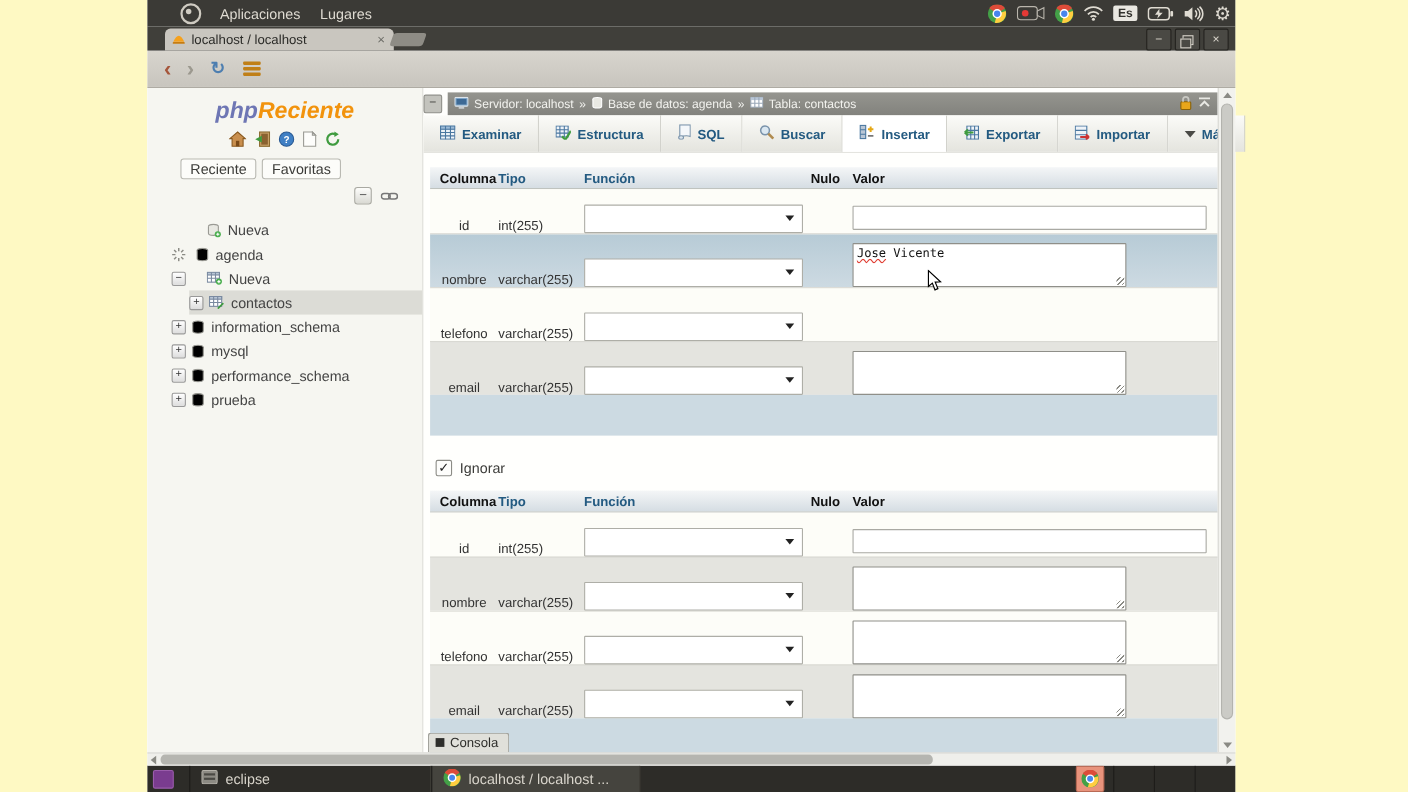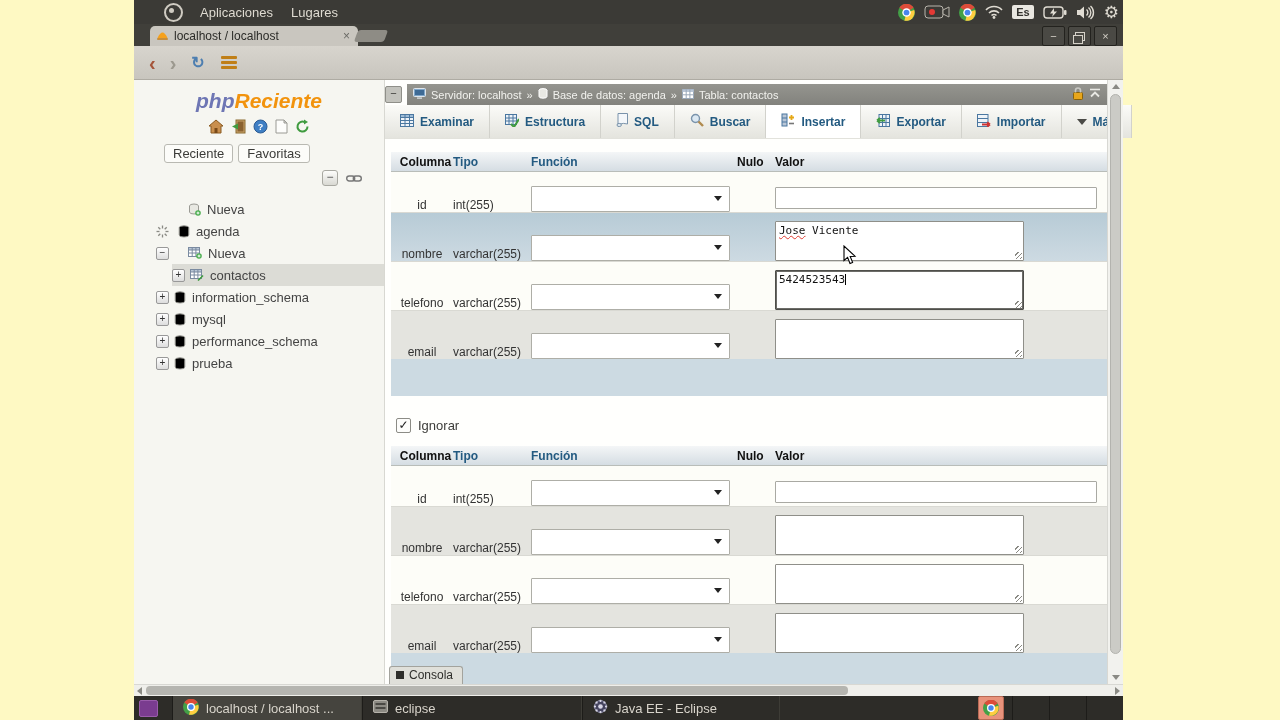--- a/index.html
+++ b/index.html
@@ -524,23 +524,20 @@
           </div>
           <div class="frow row-a" style="height:43px">
             <span class="c-col">telefono</span>
             <span class="c-tipo">varchar(255)</span>
             <span class="c-func">
                   <span class="selbox" style="display:block">
                     <span class="tri"></span>
                   </span>
                 </span>
             <span class="c-nulo"></span>
-            <span class="c-val">
-                  <span class="tarea focus" style="display:block"><span>5424523543</span><span class="caret"></span></span>
-                </span>
           </div>
           <div class="frow row-b" style="height:43px">
             <span class="c-col">email</span>
             <span class="c-tipo">varchar(255)</span>
             <span class="c-func">
                   <span class="selbox" style="display:block">
                     <span class="tri"></span>
                   </span>
                 </span>
             <span class="c-nulo"></span>
@@ -632,54 +629,37 @@
   </div>
 
   <div class="hscroll">
     <span class="arr left"></span>
     <span class="hthumb"></span>
     <span class="arr right"></span>
   </div>
 
   <div class="taskbar">
     <span class="wsicon"></span>
+    <div class="titem t-ecl">
+      <span><svg width="15" height="13" viewBox="0 0 15 13">
+              <rect x="0.5" y="0.5" width="14" height="12" rx="1.5" fill="#8c8a83" stroke="#b5b2aa"></rect>
+              <rect x="2.5" y="3" width="10" height="2" fill="#4a4944"></rect>
+              <rect x="2.5" y="7" width="10" height="2" fill="#4a4944"></rect>
+            </svg></span>
+      <span class="tlabel">eclipse</span>
+    </div>
     <div class="titem t-loc lit">
       <span><svg width="16" height="16" viewBox="0 0 16 16">
               <circle cx="8" cy="8" r="8" fill="#43a047"></circle>
               <path d="M8 8 L1.3 3.4 A8 8 0 0 1 14.7 3.4 Z" fill="#dd4b39"></path>
               <path d="M8 8 L15.3 5.7 A8 8 0 0 1 6 15.7 Z" fill="#ffcd40"></path>
               <circle cx="8" cy="8" r="4" fill="#fff"></circle>
               <circle cx="8" cy="8" r="2.7" fill="#4885ed"></circle>
             </svg></span>
       <span class="tlabel">localhost / localhost ...</span>
-    </div>
-    <div class="titem t-ecl">
-      <span><svg width="15" height="13" viewBox="0 0 15 13">
-              <rect x="0.5" y="0.5" width="14" height="12" rx="1.5" fill="#8c8a83" stroke="#b5b2aa"></rect>
-              <rect x="2.5" y="3" width="10" height="2" fill="#4a4944"></rect>
-              <rect x="2.5" y="7" width="10" height="2" fill="#4a4944"></rect>
-            </svg></span>
-      <span class="tlabel">eclipse</span>
-    </div>
-    <div class="titem t-jav">
-      <span><svg width="15" height="15" viewBox="0 0 15 15">
-              <circle cx="7.5" cy="7.5" r="6" fill="#44435e" stroke="#9b9ab5"></circle>
-              <circle cx="7.5" cy="7.5" r="2.3" fill="#d8d7e6"></circle>
-              <g stroke="#d8d7e6" stroke-width="1.6">
-                <path d="M7.5 0.8 L7.5 3"></path>
-                <path d="M7.5 12 L7.5 14.2"></path>
-                <path d="M0.8 7.5 L3 7.5"></path>
-                <path d="M12 7.5 L14.2 7.5"></path>
-                <path d="M2.8 2.8 L4.4 4.4"></path>
-                <path d="M10.6 10.6 L12.2 12.2"></path>
-                <path d="M2.8 12.2 L4.4 10.6"></path>
-                <path d="M10.6 4.4 L12.2 2.8"></path>
-              </g>
-            </svg></span>
-      <span class="tlabel">Java EE - Eclipse</span>
     </div>
     <span class="tspacer"></span>
     <span class="chrome-badge">
       <svg width="16" height="16" viewBox="0 0 16 16">
             <circle cx="8" cy="8" r="8" fill="#43a047"></circle>
             <path d="M8 8 L1.3 3.4 A8 8 0 0 1 14.7 3.4 Z" fill="#dd4b39"></path>
             <path d="M8 8 L15.3 5.7 A8 8 0 0 1 6 15.7 Z" fill="#ffcd40"></path>
             <circle cx="8" cy="8" r="4" fill="#fff"></circle>
             <circle cx="8" cy="8" r="2.7" fill="#4885ed"></circle>
           </svg>

